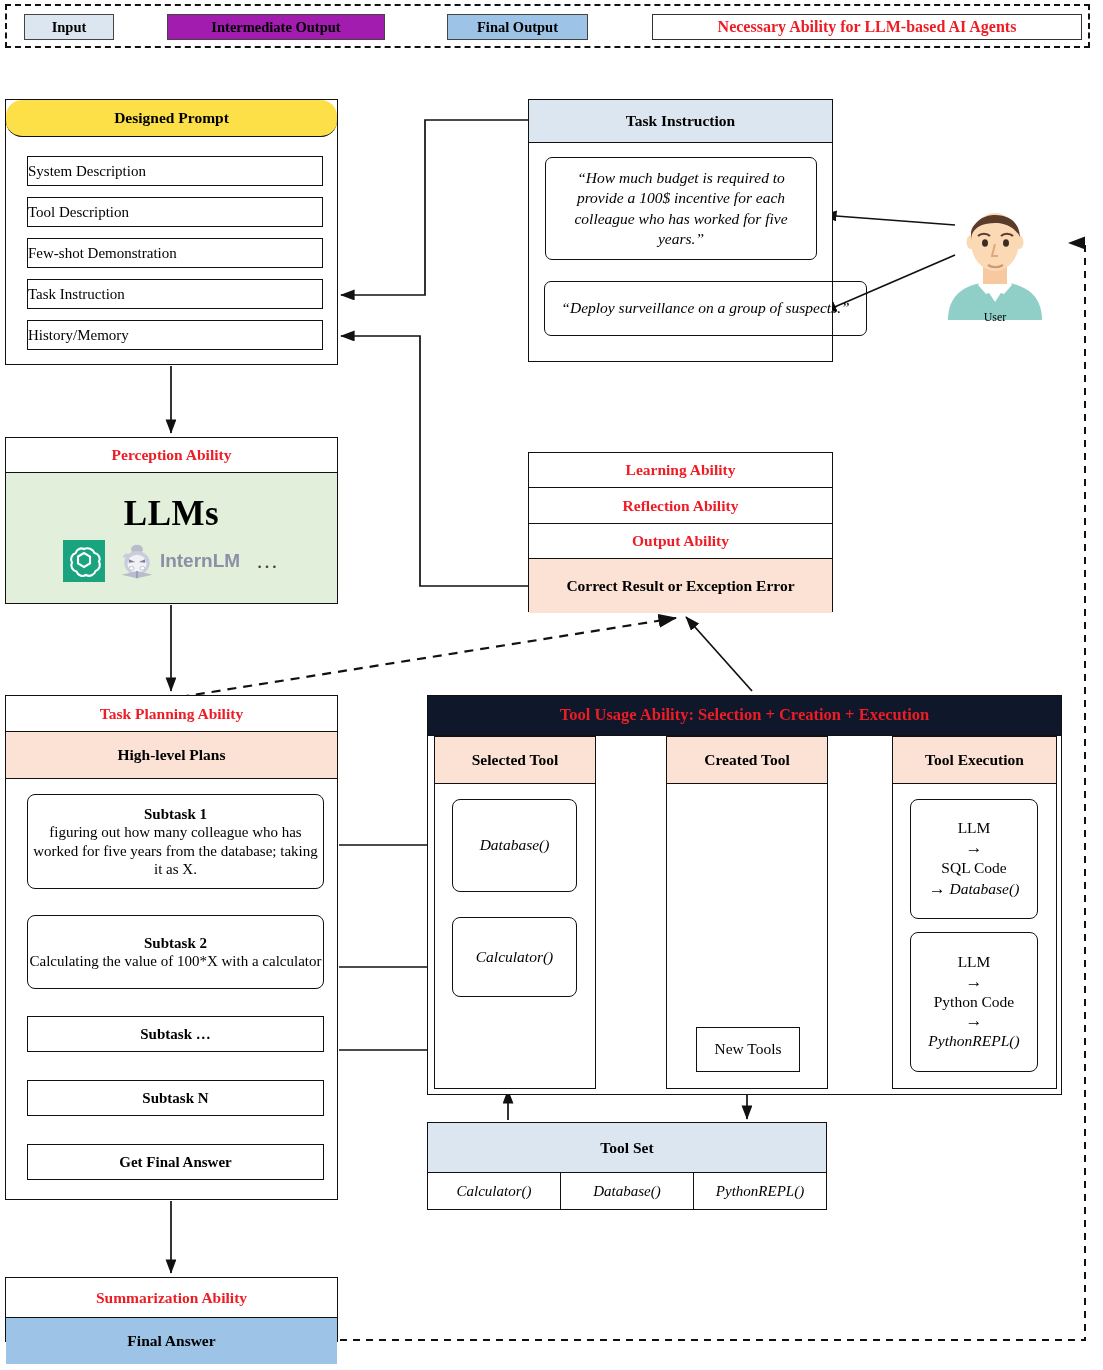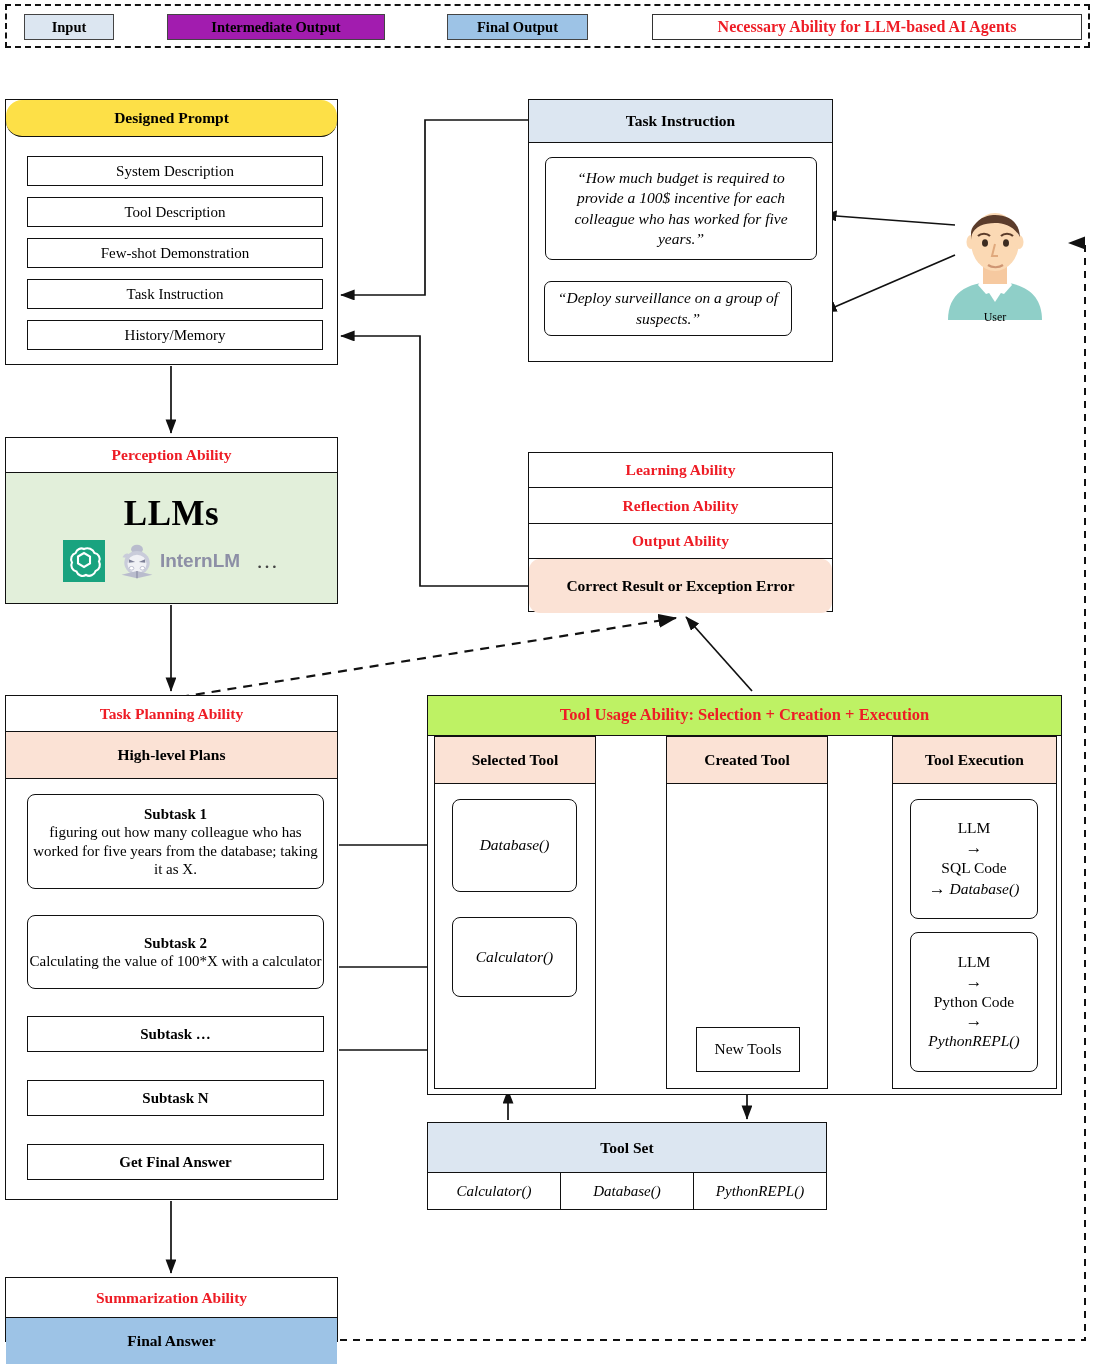--- a/index.html
+++ b/index.html
@@ -19,36 +19,36 @@
   .chip-final{left:440px;width:141px;}
   .chip-ability{left:645px;width:430px;background:#fff;border:1.5px solid #333;
                 color:#ee1c25;font-size:16px;}
 
   
   .panel{position:absolute;border:1.6px solid #111;box-sizing:border-box;background:#fff;}
   .hdr{border-bottom:1.6px solid #111;display:flex;align-items:center;justify-content:center;
        font-weight:bold;font-size:15.5px;box-sizing:border-box;text-align:center;line-height:1.15;}
   .hdr.red{color:#ee1c25;}
   .row{border:1.4px solid #111;box-sizing:border-box;display:flex;align-items:center;
-       justify-content:center;font-size:15px;background:#fff;text-align:center;}
+       font-size:15px;background:#fff;text-align:center;}
 
   
   #designed-prompt{left:5px;top:99px;width:333px;height:266px;}
   #designed-prompt .hdr{height:37px;background:#fde047;border-radius:16px;}
   .dp-list{position:absolute;left:21px;top:56px;width:296px;}
   .dp-item{height:30px;margin-bottom:11px;}
 
   
   #task-instruction{left:528px;top:99px;width:305px;height:263px;}
   #task-instruction .hdr{height:43px;background:#dce6f1;}
   .ti-bubble{position:absolute;left:16px;border:1.4px solid #111;border-radius:7px;
              box-sizing:border-box;display:flex;align-items:center;justify-content:center;
              text-align:center;font-style:italic;font-size:15.5px;line-height:1.3;padding:4px 8px;}
   #ti-b1{top:57px;width:272px;height:103px;}
-  #ti-b2{top:280px;left:16px;width:248px;height:55px;align-items:center;}
+  #ti-b2{top:280px;left:16px;width:323px;height:55px;align-items:center;}
 
   
   #user-block{position:absolute;left:930px;top:190px;width:130px;height:130px;}
   #user-label{position:absolute;left:930px;top:310px;width:130px;text-align:center;font-size:12px;}
 
   
   #perception{left:5px;top:437px;width:333px;height:167px;}
   #perception .hdr{height:35px;background:#fff;}
   .llm-body{position:absolute;left:0;top:35px;right:0;bottom:0;background:#e2efda;
             display:flex;flex-direction:column;align-items:center;justify-content:center;}
@@ -62,41 +62,41 @@
 
   
   #abilities{left:528px;top:452px;width:305px;height:160px;}
   .ab-row{position:absolute;left:0;width:100%;box-sizing:border-box;
           border-bottom:1.5px solid #111;display:flex;align-items:center;
           justify-content:center;font-weight:bold;font-size:15.5px;color:#ee1c25;text-align:center;}
   #ab0{top:0;height:35px;}
   #ab1{top:35px;height:36px;}
   #ab2{top:71px;height:35px;}
   #ab3{top:106px;height:54px;color:#000;background:#fbe2d5;border-bottom:none;
-       line-height:1.2;padding:0 6px;border-radius:11px;}
+       line-height:1.2;padding:0 6px;}
 
   
   #task-planning{left:5px;top:695px;width:333px;height:505px;}
   #task-planning .hdr{height:36px;background:#fff;}
   #plans-bar{position:absolute;left:0;top:36px;width:100%;height:47px;background:#fbe2d5;
              border-bottom:1.6px solid #111;box-sizing:border-box;display:flex;
              align-items:center;justify-content:center;font-weight:bold;font-size:15.5px;}
   .sub{position:absolute;left:21px;width:297px;border:1.4px solid #111;box-sizing:border-box;
        display:flex;flex-direction:column;align-items:center;justify-content:center;
        text-align:center;font-size:15px;line-height:1.22;background:#fff;}
   .sub .t{font-weight:bold;}
   #sub1{top:98px;height:95px;border-radius:8px;}
   #sub2{top:219px;height:74px;border-radius:8px;}
   #sub3{top:320px;height:36px;}
   #sub4{top:384px;height:36px;}
   #sub5{top:448px;height:36px;}
 
   
   #tool-usage{left:427px;top:695px;width:635px;height:400px;}
-  #tool-usage .hdr{height:40px;background:#bef264;font-size:16.5px;}
+  #tool-usage .hdr{height:40px;background:#0f172a;font-size:16.5px;}
   .tcol{position:absolute;top:40px;border:1.5px solid #111;box-sizing:border-box;background:#fff;}
   #tcol-sel{left:6px;width:162px;height:353px;}
   #tcol-cre{left:238px;width:162px;height:353px;}
   #tcol-exe{left:464px;width:165px;height:353px;}
   .tcol-hdr{height:47px;background:#fbe2d5;border-bottom:1.6px solid #111;box-sizing:border-box;
             display:flex;align-items:center;justify-content:center;font-weight:bold;font-size:15.5px;}
   .tool-card{position:absolute;border:1.4px solid #111;border-radius:8px;box-sizing:border-box;
              display:flex;flex-direction:column;align-items:center;justify-content:center;
              text-align:center;font-style:italic;font-size:15.5px;background:#fff;line-height:1.35;}
   #card-db{left:17px;top:62px;width:125px;height:93px;}

